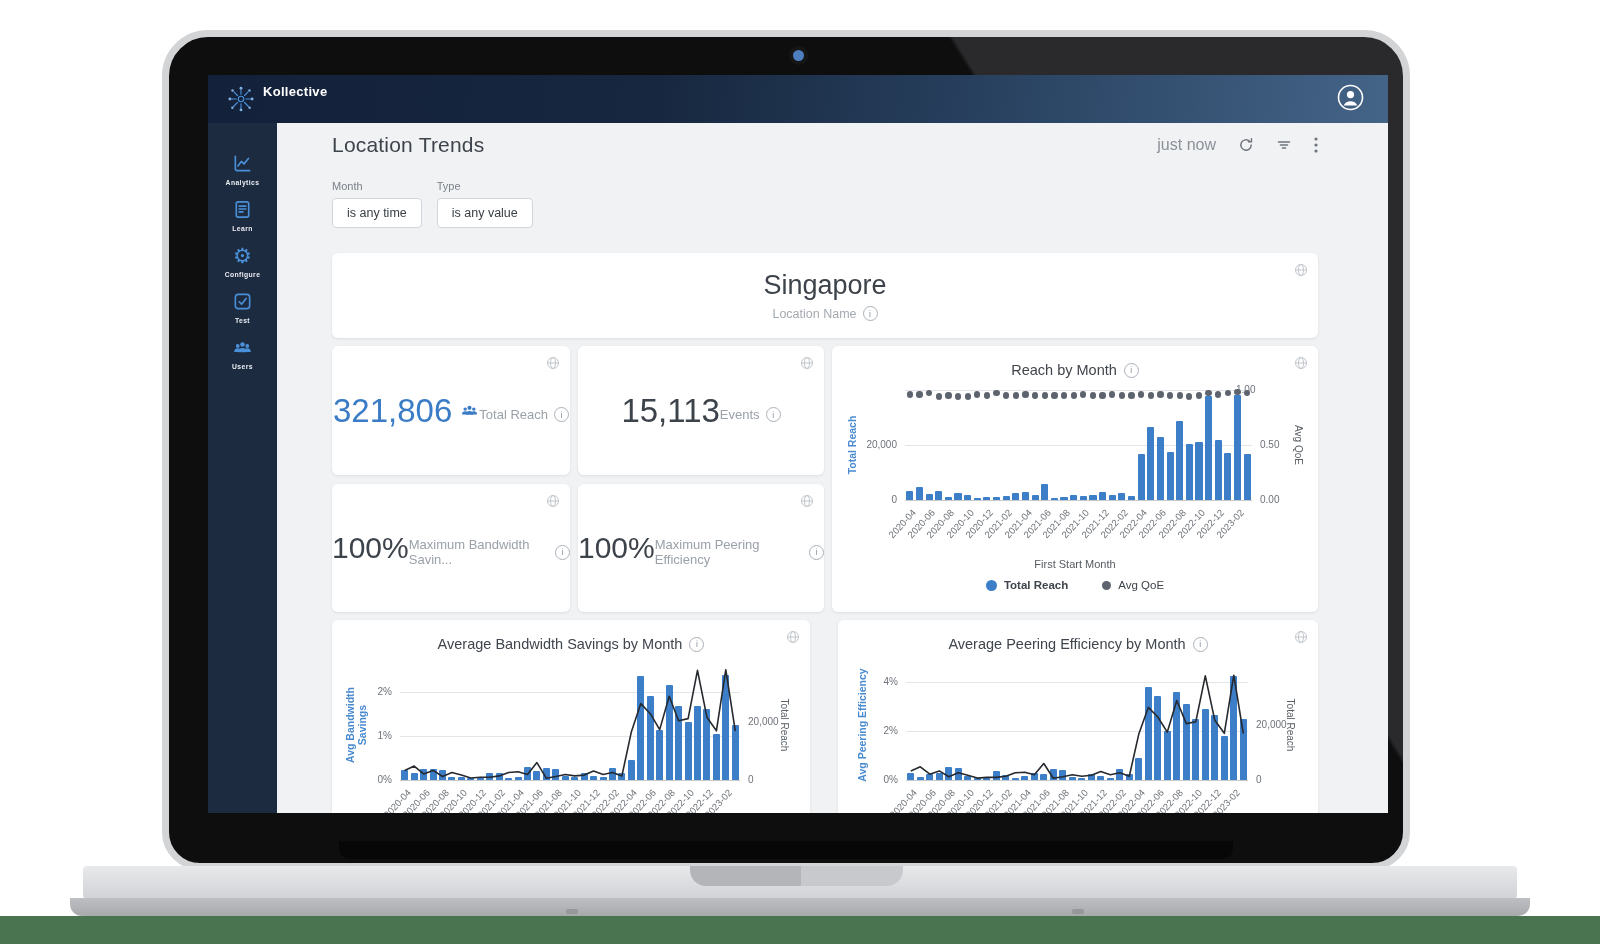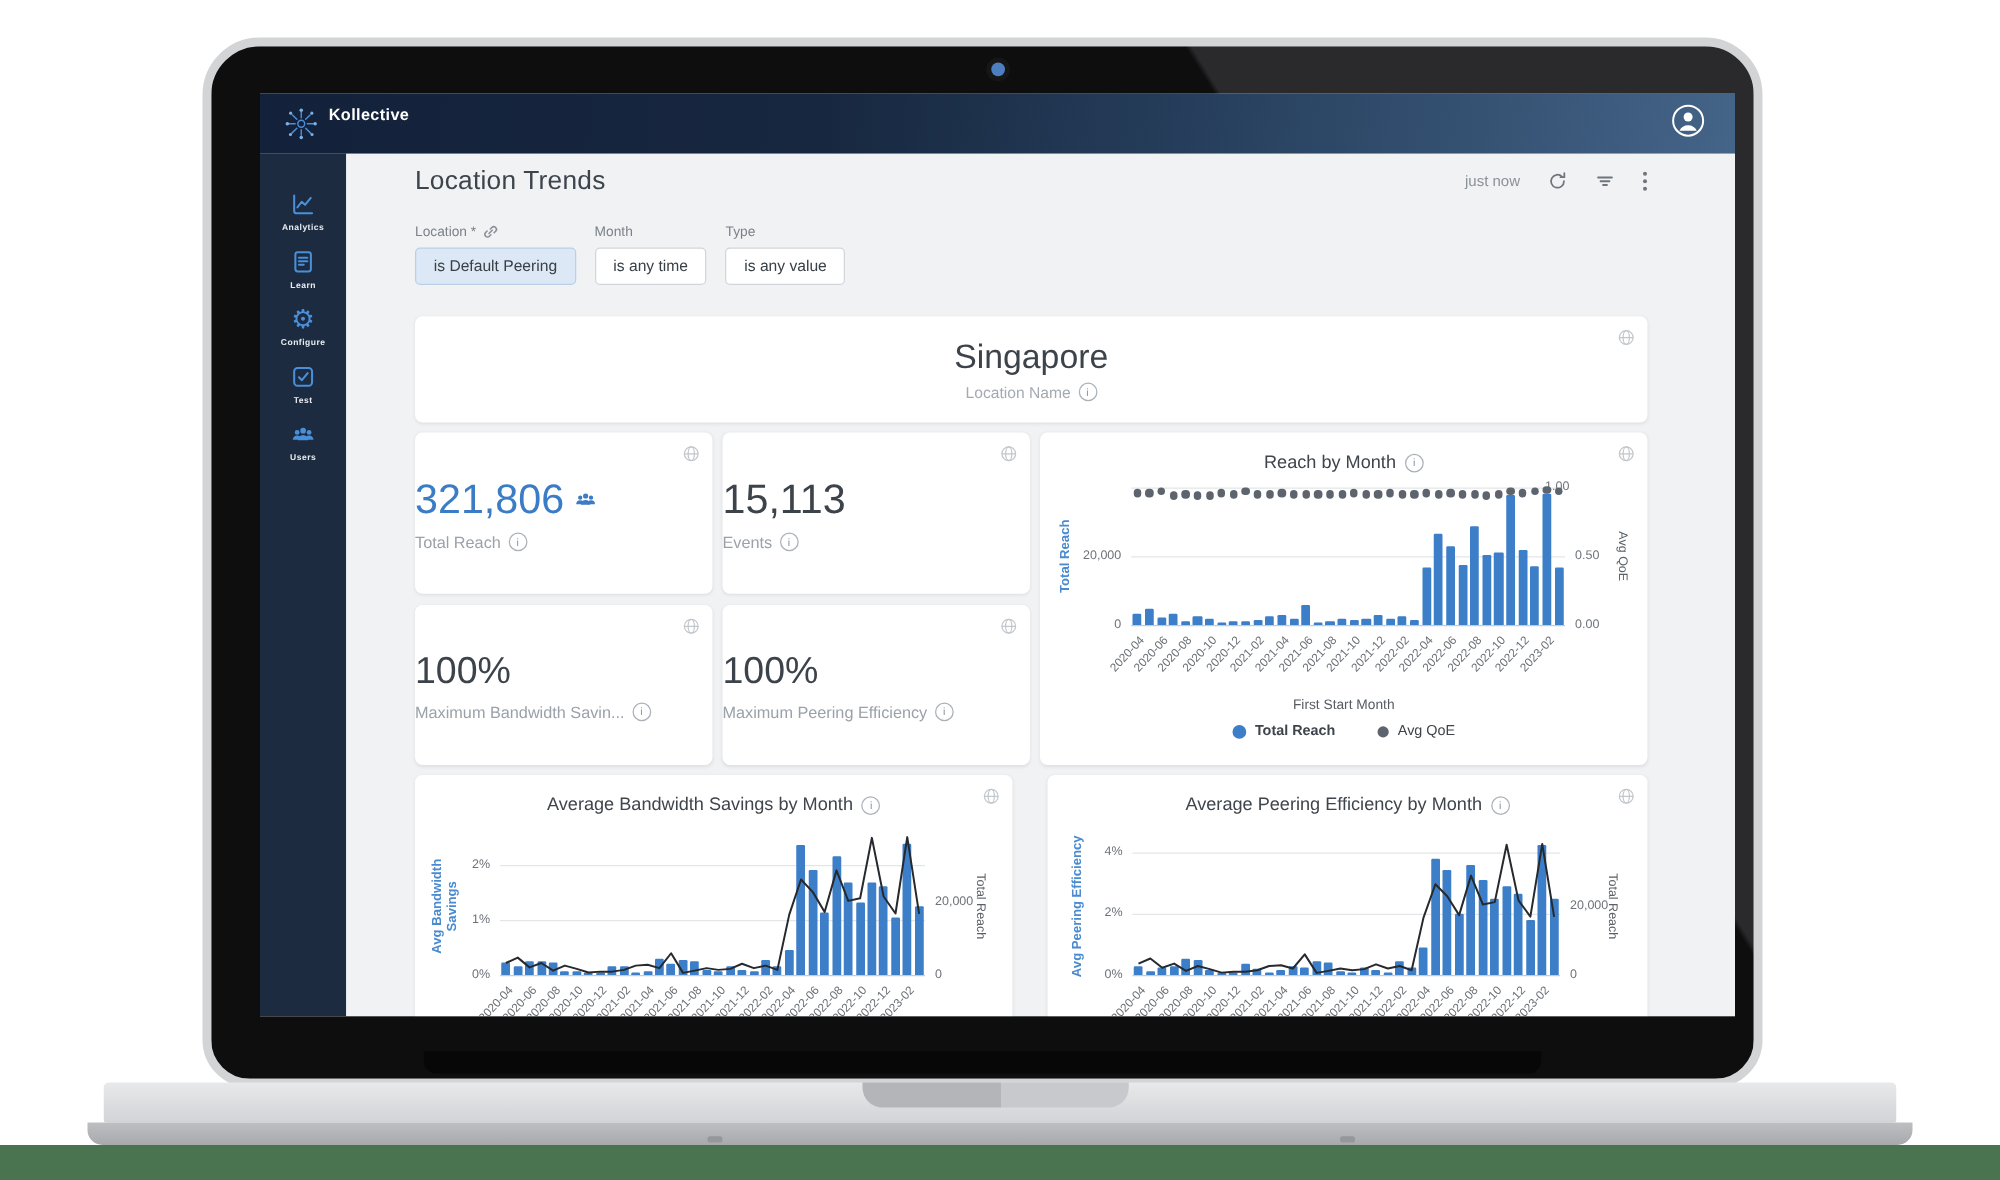--- a/index.html
+++ b/index.html
@@ -32,41 +32,41 @@
   .nav-item .sicon{width:21px;height:21px;stroke:#4a90d9;stroke-width:1.7;fill:none;stroke-linecap:round;stroke-linejoin:round;}
   .nav-item .glyph{font-size:21px;line-height:21px;color:#4a90d9;}
   .nav-label{margin-top:5px;font-size:6.8px;font-weight:700;letter-spacing:.4px;color:#e9edf2;}
 
   .main{position:absolute;left:69px;top:48px;right:0;bottom:0;background:#f1f2f4;overflow:hidden;}
   .content{margin:0 70px 0 55px;width:986px;}
 
   .header-row{display:flex;justify-content:space-between;align-items:center;margin-top:9px;height:26px;}
   .page-title{font-size:21px;font-weight:500;color:#3e444b;letter-spacing:.2px;}
   .meta{display:flex;align-items:center;gap:22px;}
-  .updated{font-size:12px;color:#8b9198;padding-left:28px;}
+  .updated{font-size:16px;color:#8b9198;padding-left:28px;}
   .meta-btn{display:flex;align-items:center;cursor:pointer;}
 
   .filters{display:flex;gap:15px;margin-top:21px;}
   .filter-label{font-size:11px;color:#7b828a;margin-bottom:6px;display:flex;align-items:center;gap:5px;height:13px;}
   .chip{height:30px;display:flex;align-items:center;padding:0 14px;border-radius:4px;font-size:12.5px;color:#394046;box-sizing:border-box;cursor:pointer;white-space:nowrap;}
   .chip.filled{background:#dce8f6;border:1px solid #bad0e9;}
   .chip.outline{background:#fff;border:1px solid #d2d5d9;}
 
   .card{background:#fff;border-radius:6px;box-shadow:0 1px 3px rgba(25,30,40,.09);position:relative;}
   .globe{position:absolute;top:10px;right:10px;width:14px;height:14px;}
   .info{width:13px;height:13px;border:1px solid #abb1b8;border-radius:50%;color:#8a9198;font-size:8.5px;display:inline-flex;align-items:center;justify-content:center;flex:none;cursor:pointer;}
   .info::after{content:"i";}
 
   .loc-card{margin-top:25px;height:85px;display:flex;flex-direction:column;align-items:center;justify-content:center;}
   .loc-name{font-size:27px;color:#3d434a;}
   .loc-sub{margin-top:5px;font-size:12.5px;color:#a4aab1;display:flex;align-items:center;gap:6px;}
 
   .cards-area{display:flex;gap:8px;margin-top:8px;}
   .stat-grid{width:492px;display:grid;grid-template-columns:238px 246px;grid-template-rows:129px 128px;gap:9px 8px;}
-  .stat-card{display:flex;flex-direction:column;align-items:flex-start;justify-content:center;}
+  .stat-card{display:flex;align-items:center;justify-content:center;}
   .stat-value{font-size:33px;font-weight:500;color:#3d434a;display:flex;align-items:center;gap:8px;}
   .stat-value.accent{color:#3b7cc6;}
   .stat-value.pct{font-size:30px;}
   .stat-label{margin-top:8px;font-size:13px;color:#9aa1a8;display:flex;align-items:center;gap:6px;}
 
   .chart-card-c{width:486px;height:266px;}
   .bottom-row{display:flex;gap:12px;margin-top:8px;}
   .chart-card-f{width:486px;height:280px;}
   .chart-card-g{width:488px;height:280px;margin-left:16px;}
 
@@ -198,31 +198,20 @@
                 <svg width="4" height="16" viewBox="0 0 4 16" fill="#6f757c">
                     <circle cx="2" cy="2" r="1.6"></circle>
                     <circle cx="2" cy="8" r="1.6"></circle>
                     <circle cx="2" cy="14" r="1.6"></circle>
                   </svg>
               </span>
             </div>
           </div>
 
           <div class="filters">
-            <div class="filter">
-              <div class="filter-label">
-                <span>Location *</span>
-                <svg width="13" height="13" viewBox="0 0 13 13" fill="none" stroke="#8a9198" stroke-width="1.3" stroke-linecap="round">
-                    <path d="M5.2 7.8l2.6-2.6"></path>
-                    <path d="M6.3 4.2l1.2-1.2a2.1 2.1 0 0 1 3 3L9.3 7.2"></path>
-                    <path d="M6.7 8.8 5.5 10a2.1 2.1 0 0 1-3-3l1.2-1.2"></path>
-                  </svg>
-              </div>
-              <div class="chip filled">is Default Peering</div>
-            </div>
             <div class="filter">
               <div class="filter-label">Month</div>
               <div class="chip outline">is any time</div>
             </div>
             <div class="filter">
               <div class="filter-label">Type</div>
               <div class="chip outline">is any value</div>
             </div>
           </div>
 

